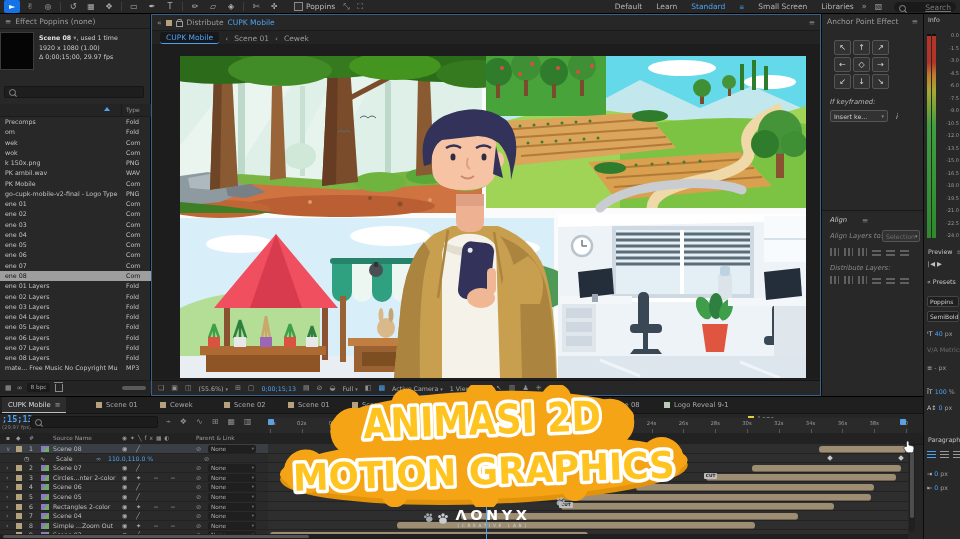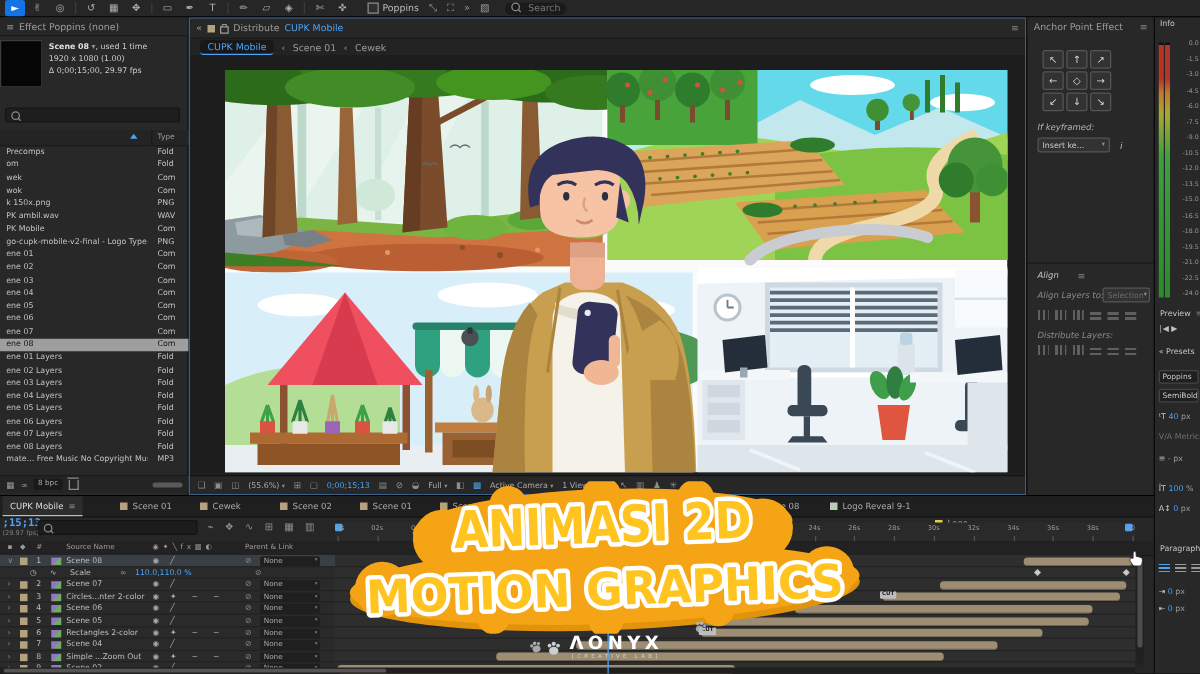--- a/index.html
+++ b/index.html
@@ -13,22 +13,22 @@
   .tool{width:16px;text-align:center;color:#b0b0b0;font-size:8px;line-height:13px;cursor:default;}
   .tool.act{background:#1473e6;color:#fff;border-radius:2px;}
   .tsep{width:1px;height:9px;background:#3d3d3d;margin:0 2px;}
   .snapwrap{display:flex;align-items:center;gap:3px;margin-left:10px;color:#bbb;}
   .cbx{width:7px;height:7px;border:1px solid #8a8a8a;background:#2e2e2e;display:inline-block;}
   .mb-ico{color:#9a9a9a;font-size:8px;margin-left:6px;}
   #workspaces{display:flex;gap:14px;margin-left:auto;align-items:center;color:#b4b4b4;}
   .ws{cursor:default;}
   .ws.act{color:#4ba3f5;}
   .wsmenu{color:#4ba3f5;font-size:6px;}
-  .searchpill{display:flex;align-items:flex-start;gap:7px;background:#1a1a1a;border-radius:6px;
-              height:10px;padding:0 5px;margin-left:10px;color:#777;}
+  .searchpill{display:flex;align-items:flex-end;gap:19px;background:#1a1a1a;border-radius:6px;
+              height:10px;padding:0 5px;margin-left:10px;color:#777;text-decoration:underline;}
   .mag{width:5px;height:5px;border:1px solid #8a8a8a;border-radius:50%;position:relative;display:inline-block;}
   .mag::after{content:"";position:absolute;width:3px;height:1px;background:#8a8a8a;
               transform:rotate(45deg);left:4px;top:5px;}
   
   .phead{height:15px;display:flex;align-items:center;padding:0 5px;gap:4px;color:#9c9c9c;
          background:#272727;border-bottom:1px solid #1a1a1a;box-sizing:border-box;}
   .pmenu{margin-left:auto;color:#8a8a8a;}
   
   #project{position:absolute;left:0;top:14px;width:151px;height:382px;background:#282828;
            border-right:1px solid #0a0a0a;box-sizing:border-box;}
@@ -186,20 +186,28 @@
         <span class="tsep"></span>
         <span class="tool">✄</span>
         <span class="tool">✜</span>
       </span>
     <span class="snapwrap">
       <span class="cbx"></span>
       <span>Poppins</span>
     </span>
     <span class="mb-ico">⤡</span>
     <span class="mb-ico">⛶</span>
+    <span id="workspaces">
+        <span class="ws">Default</span>
+        <span class="ws">Learn</span>
+        <span class="ws act">Standard</span>
+        <span class="wsmenu">≡</span>
+        <span class="ws">Small Screen</span>
+        <span class="ws">Libraries</span>
+      </span>
     <span class="mb-ico">»</span>
     <span class="mb-ico">▧</span>
     <span class="searchpill">
       <span class="mag"></span>
       <span>Search</span>
     </span>
   </div>
 
   <div id="project">
     <div class="phead">

